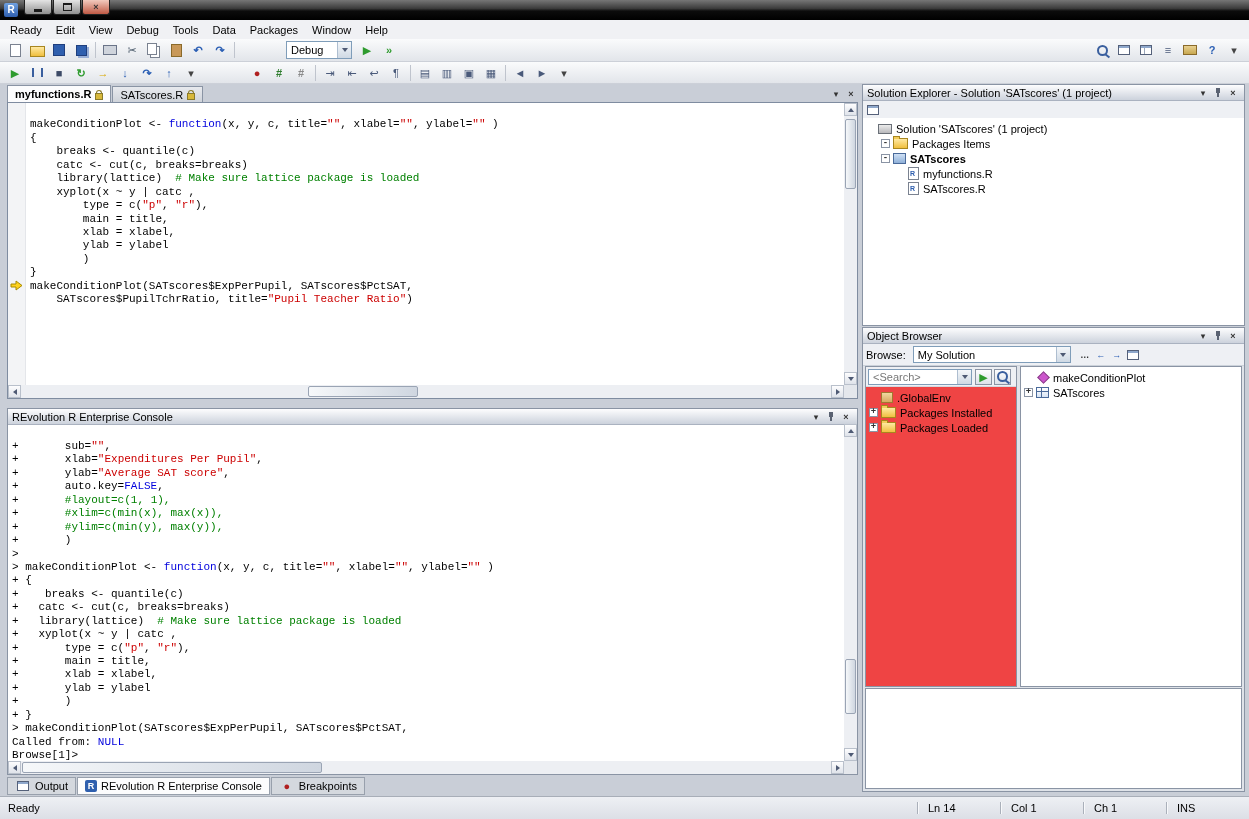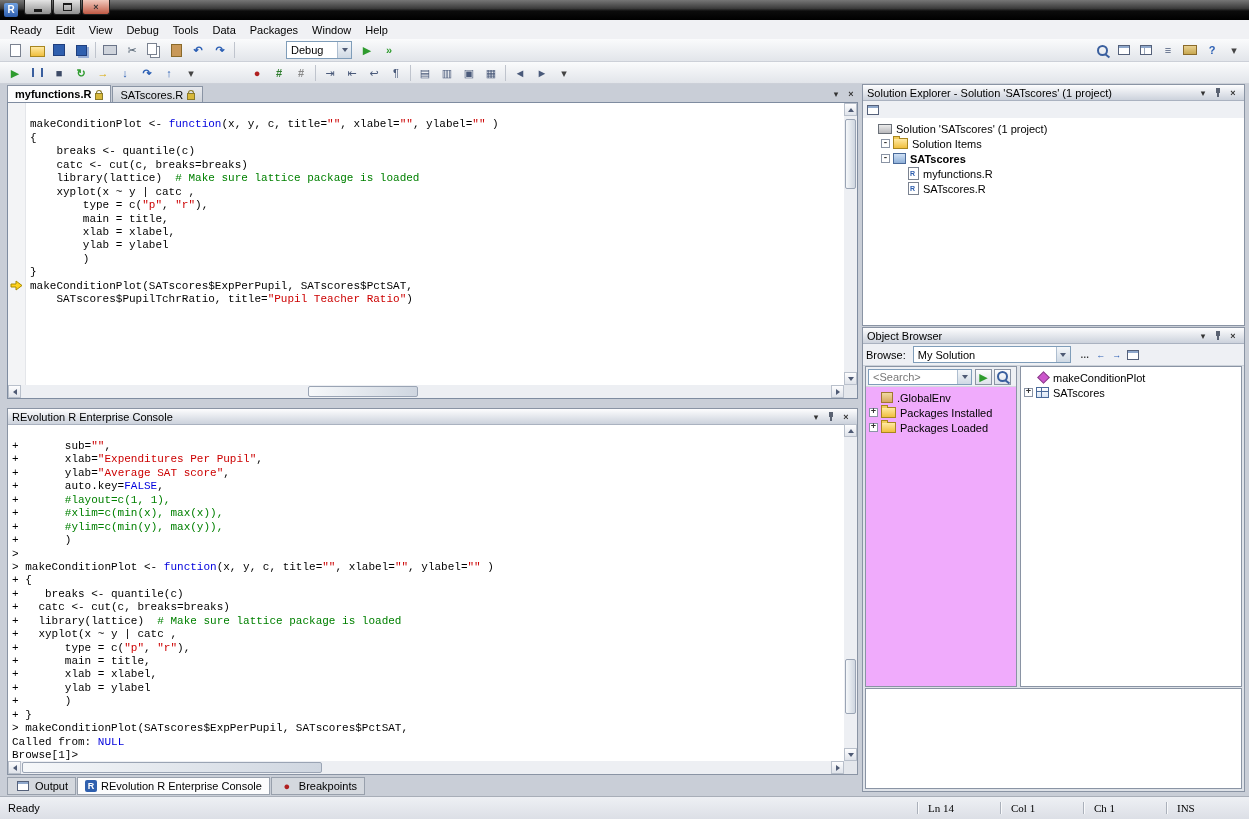--- a/index.html
+++ b/index.html
@@ -129,31 +129,31 @@
   .ti-file-data::after{content:"";position:absolute;left:1px;right:1px;top:2px;height:1px;background:#7ba37b;box-shadow:0 2px 0 #7ba37b,0 4px 0 #7ba37b;}
   .ti-project{width:11px;height:9px;border:1px solid #4a6a9a;background:linear-gradient(#cfe0f5,#8fb0d8);}
   .ti-globalenv{width:10px;height:9px;background:linear-gradient(#f0d8a0,#d8a860);border:1px solid #a07830;}
   .ti-function{width:7px;height:7px;background:#cc55cc;border:1px solid #884488;transform:rotate(45deg);margin:2px 5px 2px 3px !important;}
   .ti-dataset{width:11px;height:9px;border:1px solid #4a6a9a;background:linear-gradient(#fff,#d8e4f4);position:relative;}
   .ti-dataset::before{content:"";position:absolute;left:0;right:0;top:3px;height:1px;background:#4a6a9a;}
   .ti-dataset::after{content:"";position:absolute;top:0;bottom:0;left:4px;width:1px;background:#4a6a9a;}
 
   .ob-panel{position:absolute;left:862px;top:327px;width:383px;height:465px;border:1px solid #8a94a4;background:#dfe3e9;box-sizing:border-box;}
   .ob-browse{height:21px;display:flex;align-items:center;padding:0 3px;gap:3px;background:#eef0f4;border-bottom:1px solid #ccd2da;}
-  .ob-left{position:absolute;left:2px;top:38px;width:152px;bottom:104px;border:1px solid #8a94a4;background:#f0abfc;box-sizing:border-box;}
+  .ob-left{position:absolute;left:2px;top:38px;width:152px;bottom:104px;border:1px solid #8a94a4;background:#ef4444;box-sizing:border-box;}
   .ob-search-row{height:20px;display:flex;align-items:center;gap:2px;padding:1px;background:#eef0f4;border-bottom:1px solid #d4d8de;box-sizing:border-box;}
   .sqbtn{width:17px;height:16px;border:1px solid #8a94a4;background:linear-gradient(#fdfdfe,#dde2ea);display:flex;align-items:center;justify-content:center;box-sizing:border-box;flex:none;}
   .tree2{padding-top:3px;}
   .ob-right{position:absolute;left:157px;top:38px;right:2px;bottom:104px;border:1px solid #8a94a4;background:#fff;box-sizing:border-box;padding-top:3px;}
   .ob-desc{position:absolute;left:2px;right:2px;bottom:2px;height:99px;border:1px solid #8a94a4;background:#fff;}
 
   
   .statusbar{position:absolute;left:0;top:796px;width:100%;height:23px;background:linear-gradient(#eef0f4,#dcdfe6);border-top:1px solid #a8aeb8;display:flex;align-items:center;box-sizing:border-box;padding:0 8px;}
   .sb-ready{flex:1;}
-  .sb-field{width:72px;padding-left:10px;border-left:1px solid #aab0ba;box-shadow:inset 1px 0 0 #f8f9fb;font-family:Liberation Serif, serif;}
+  .sb-field{width:72px;padding-left:10px;border-left:1px solid #aab0ba;box-shadow:inset 1px 0 0 #f8f9fb;}
   .sb-mode{width:40px;margin-right:24px;}
 </style>
 </head>
 <body>
 
 <div id="app">
 
   <div class="titlebar">
     <div class="appicon" id="app-icon">R</div>
     <div class="winbtns" id="winbtns">
@@ -488,21 +488,21 @@
       </div>
     <div class="tree" id="se-tree">
         <div class="trow" style="padding-left: 3px;">
           <span class="texp empty"></span>
           <span class="ticon ti-solution"></span>
           <span class="tlabel">Solution 'SATscores' (1 project)</span>
         </div>
         <div class="trow" style="padding-left: 18px;">
           <span class="texp">-</span>
           <span class="ticon ti-folder"></span>
-          <span class="tlabel">Solution Items</span>
+          <span class="tlabel">Packages Items</span>
         </div>
         <div class="trow" style="padding-left: 18px;">
           <span class="texp">-</span>
           <span class="ticon ti-project"></span>
           <span class="tlabel bold">SATscores</span>
         </div>
         <div class="trow" style="padding-left: 33px;">
           <span class="texp empty"></span>
           <span class="ticon ti-file-r"></span>
           <span class="tlabel">myfunctions.R</span>

